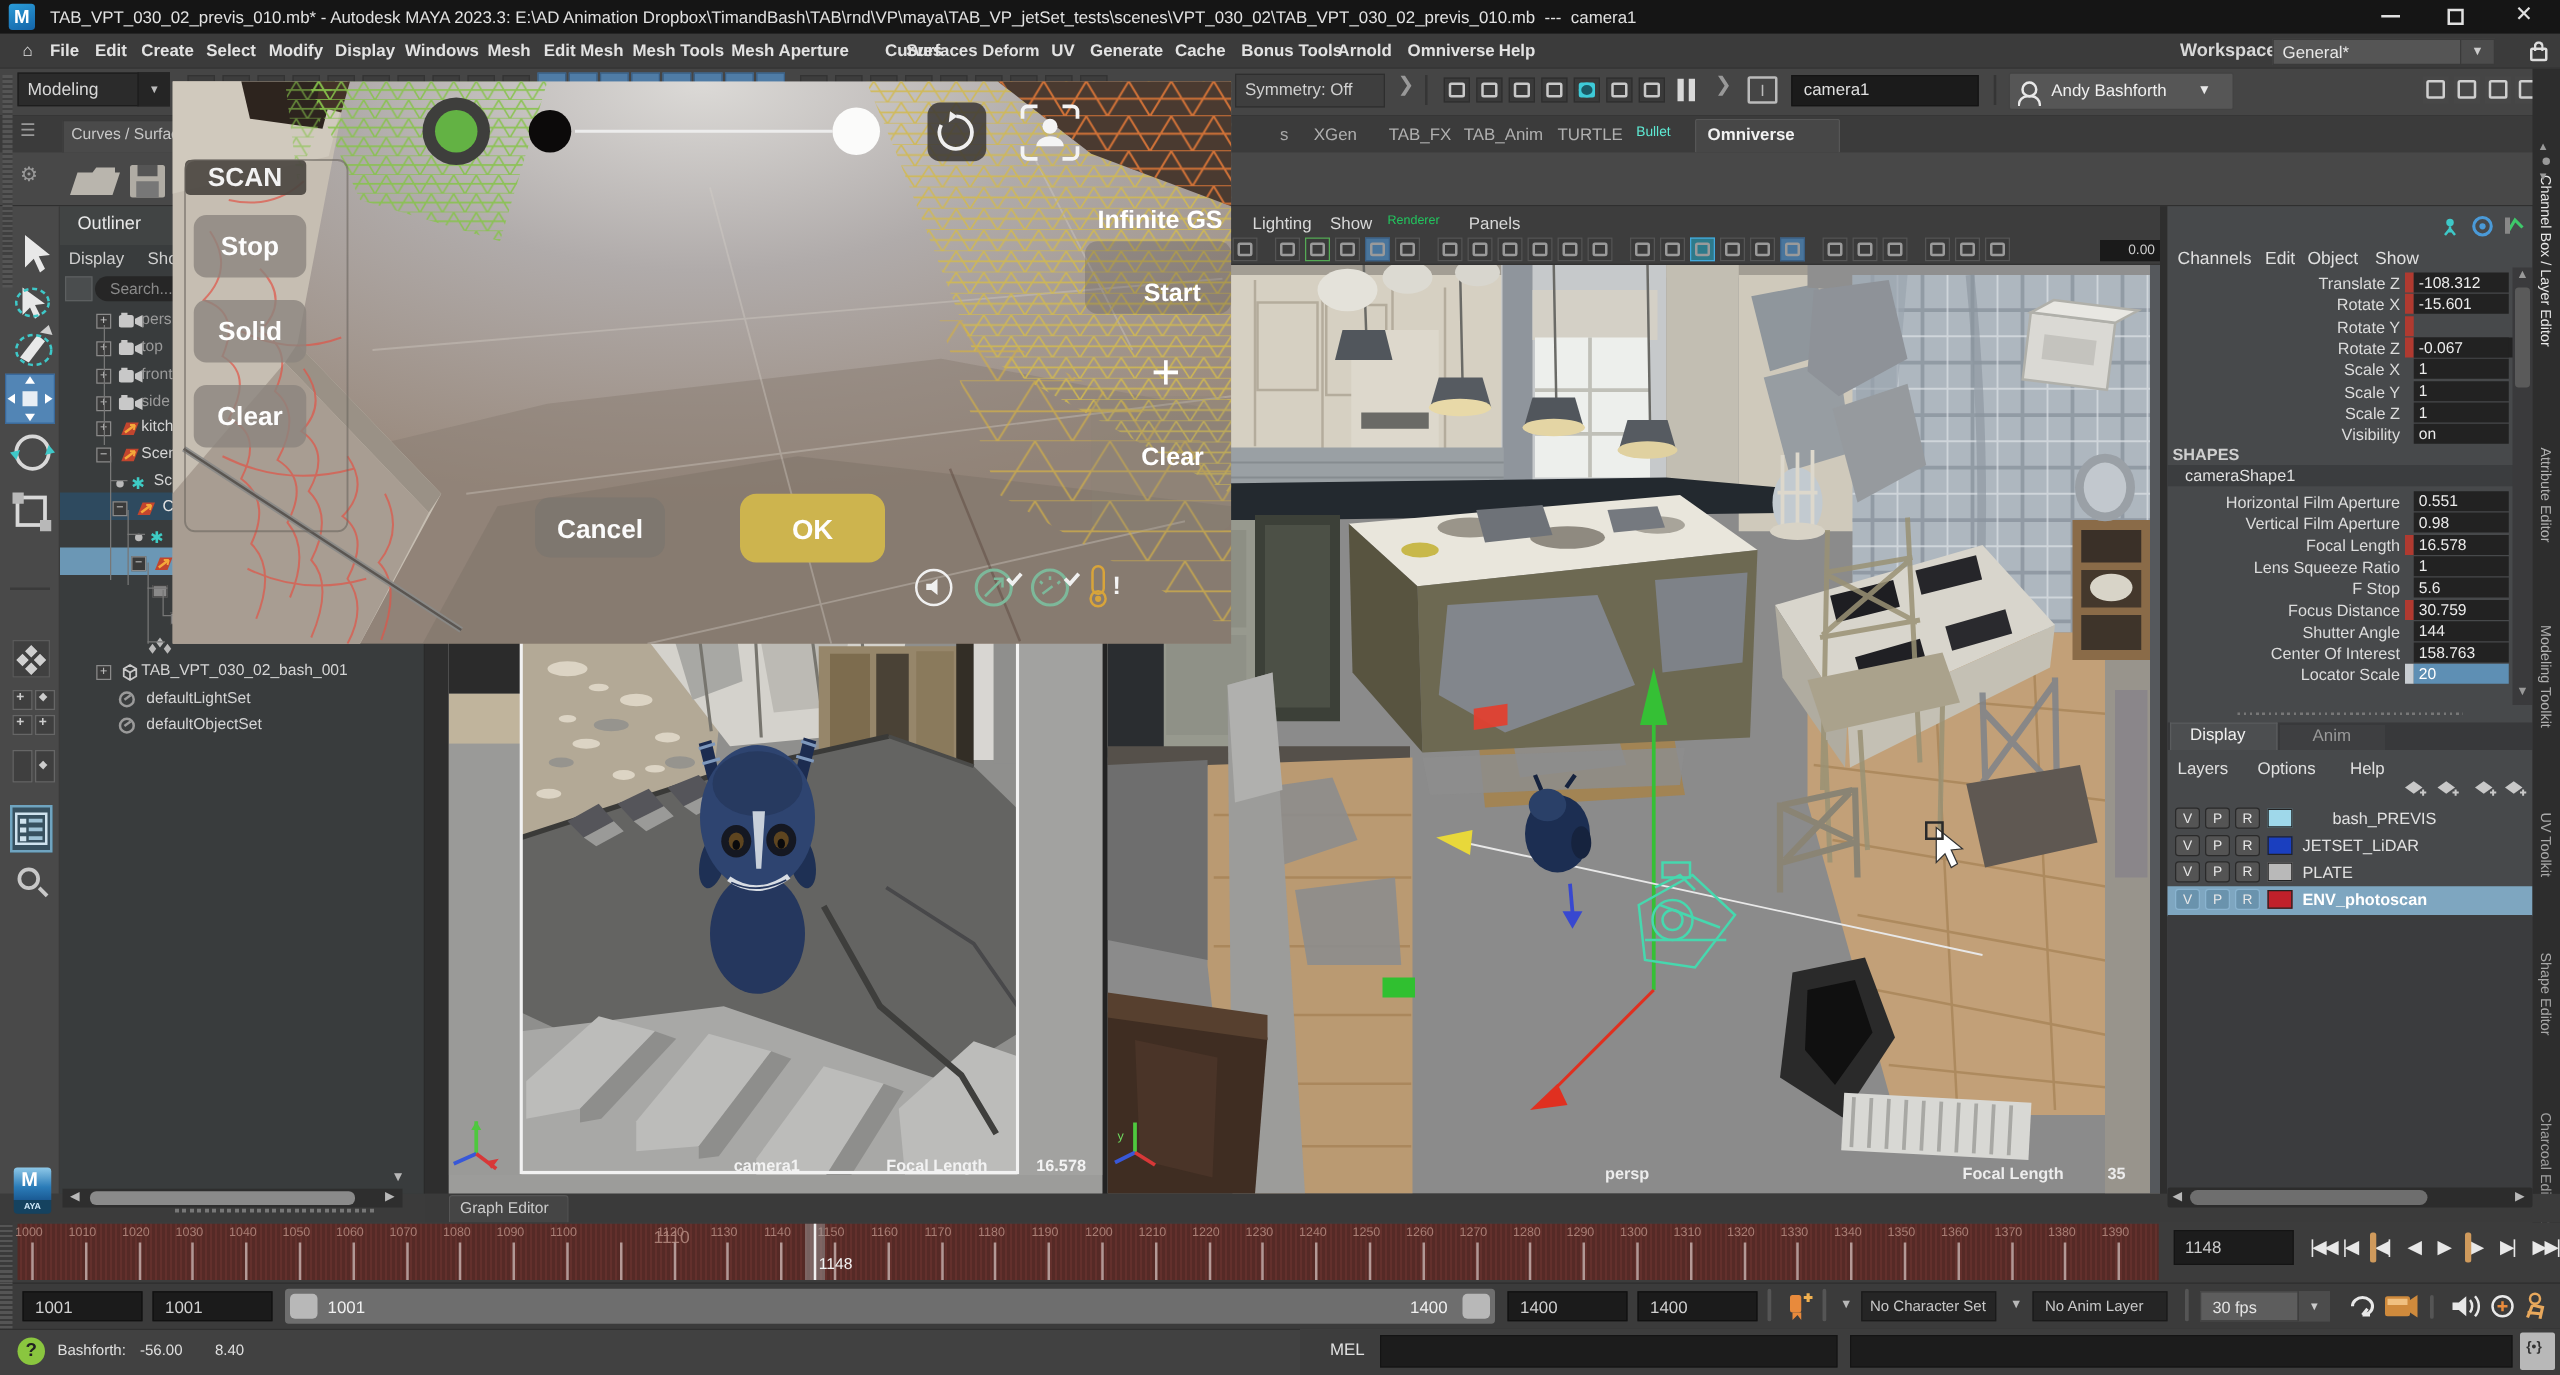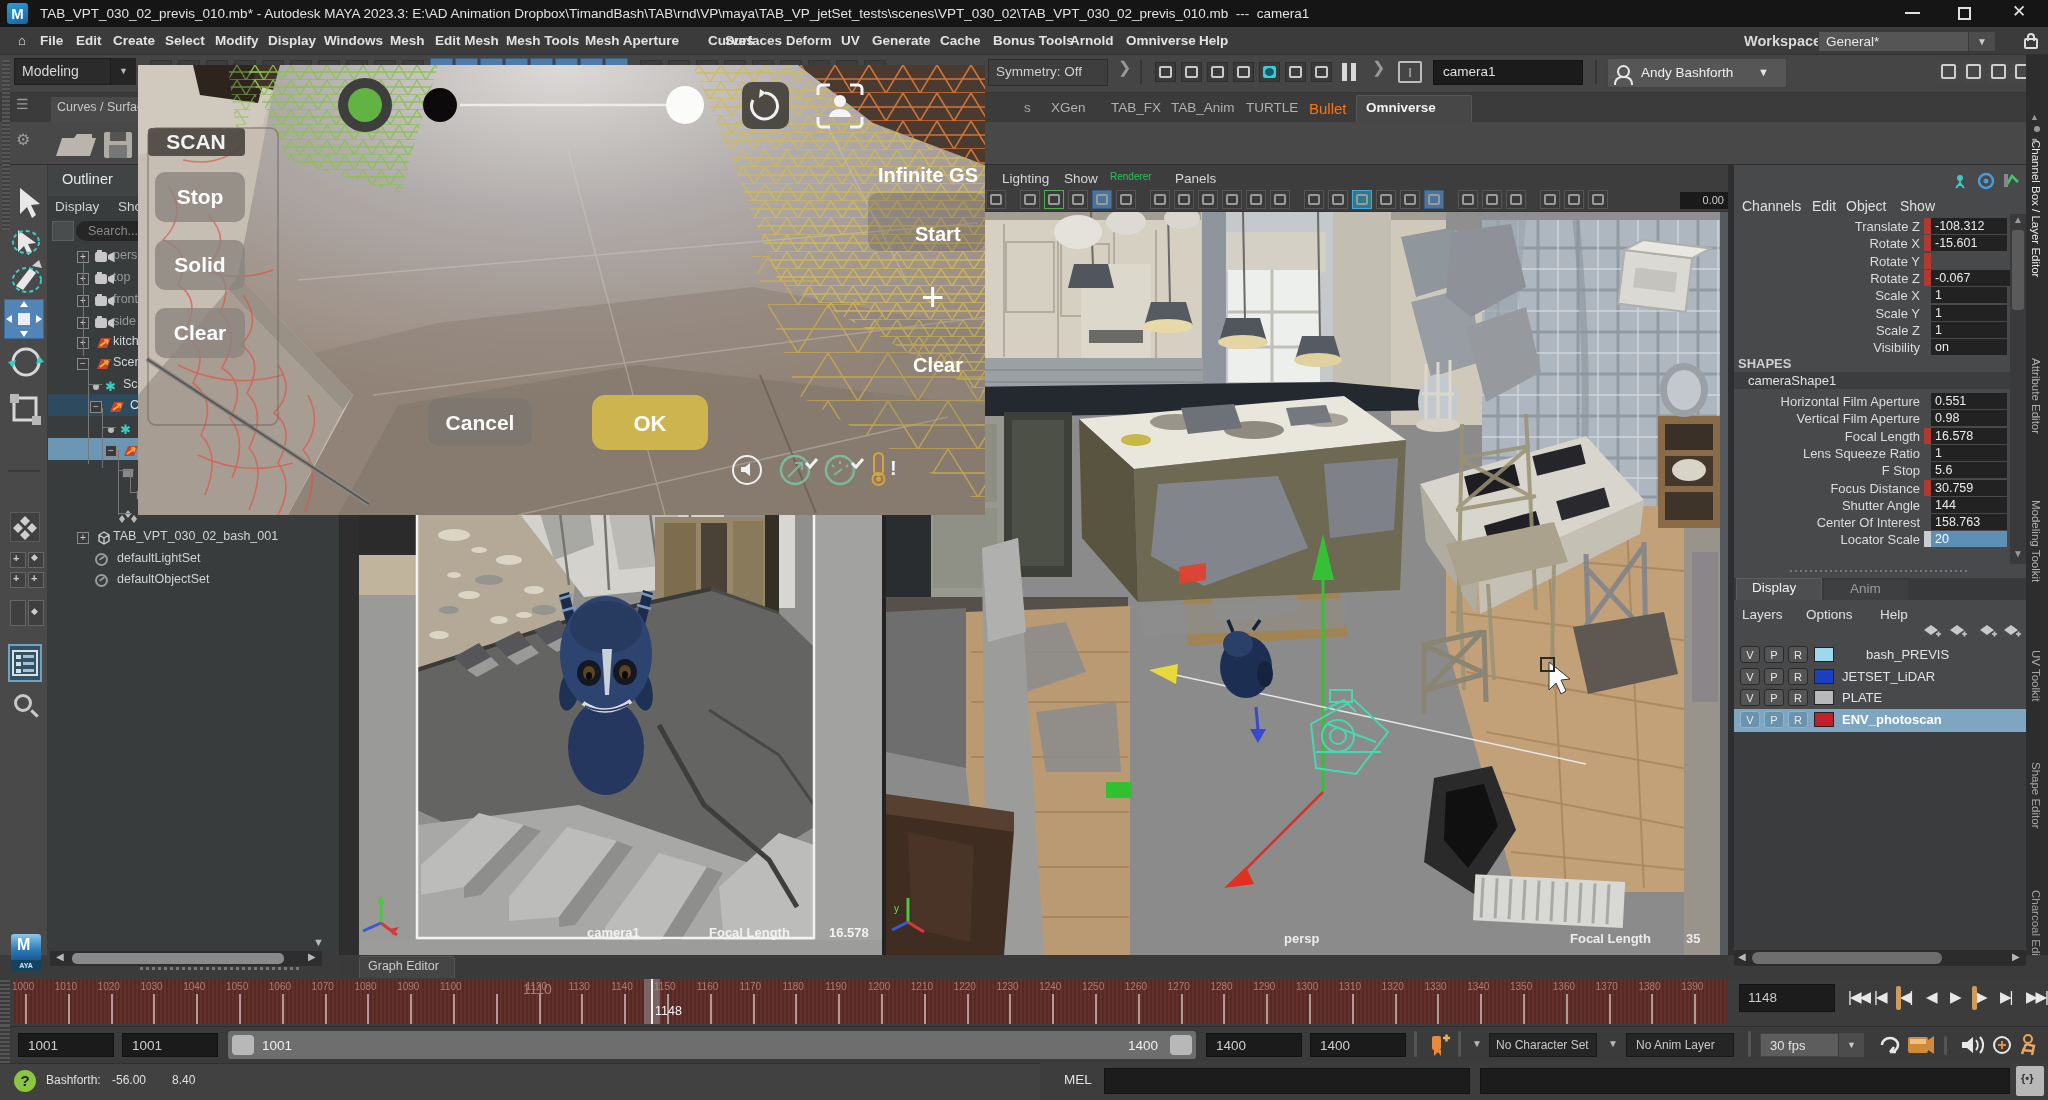--- a/index.html
+++ b/index.html
@@ -115,21 +115,21 @@
 <div class="a" style="left:0px;top:93px;width:2048px;height:29px;background:#3b3b3b"></div>
 <div class="a" style="left:0px;top:122px;width:2048px;height:43px;background:#484848;border-bottom:1px solid #2f2f2f"></div>
 <div class="a" style="left:50px;top:96px;width:92px;height:26px;background:#4a4a4a;border:1px solid #3a3a3a;border-bottom:none;overflow:hidden"></div>
 <div class="a" style="left:57px;top:100px;font-size:12.5px;color:#c8c8c8;font-weight:normal;white-space:nowrap;">Curves / Surfac</div>
 <div class="a" style="left:1356px;top:95px;width:116px;height:27px;background:#474747;border:1px solid #565656;border-bottom:none;border-radius:2px 2px 0 0"></div>
 <div class="a" style="left:1024px;top:100px;font-size:13.5px;color:#a8a8a8;font-weight:normal;white-space:nowrap;">s</div>
 <div class="a" style="left:1051px;top:100px;font-size:13.5px;color:#b0b0b0;font-weight:normal;white-space:nowrap;">XGen</div>
 <div class="a" style="left:1111px;top:100px;font-size:13.5px;color:#b0b0b0;font-weight:normal;white-space:nowrap;">TAB_FX</div>
 <div class="a" style="left:1171px;top:100px;font-size:13.5px;color:#b0b0b0;font-weight:normal;white-space:nowrap;">TAB_Anim</div>
 <div class="a" style="left:1246px;top:100px;font-size:13.5px;color:#b0b0b0;font-weight:normal;white-space:nowrap;">TURTLE</div>
-<div class="a" style="left:1309px;top:100px;font-size:15px;color:#f97316;font-weight:normal;white-space:nowrap;">Bullet</div>
+<div class="a" style="left:1309px;top:100px;font-size:11px;color:#5eead4;font-weight:normal;white-space:nowrap;">Bullet</div>
 <div class="a" style="left:1366px;top:100px;font-size:13.5px;color:#f2f2f2;font-weight:bold;white-space:nowrap;">Omniverse</div>
 <div class="a" style="left:16px;top:96px;font-size:14px;color:#999;font-weight:normal;white-space:nowrap;">☰</div>
 <div class="a" style="left:16px;top:130px;font-size:16px;color:#9a9a9a;font-weight:normal;white-space:nowrap;">⚙</div>
 <svg class="a" style="left:52px;top:126px" width="100" height="36" viewBox="0 0 100 36">
 <path d="M4 30 L10 12 L22 12 L25 8 L40 8 L40 12 L44 12 L38 30 Z" fill="#b9b5ad"></path>
 <rect x="52" y="6" width="28" height="26" rx="2" fill="#b0aca4"></rect>
     <rect x="58" y="6" width="16" height="9" fill="#555"></rect>
     <rect x="57" y="19" width="18" height="13" fill="#777"></rect>
 </svg>
 <div class="a" style="left:2030px;top:120px;font-size:10px;color:#aaa;font-weight:normal;white-space:nowrap;">▲</div>

